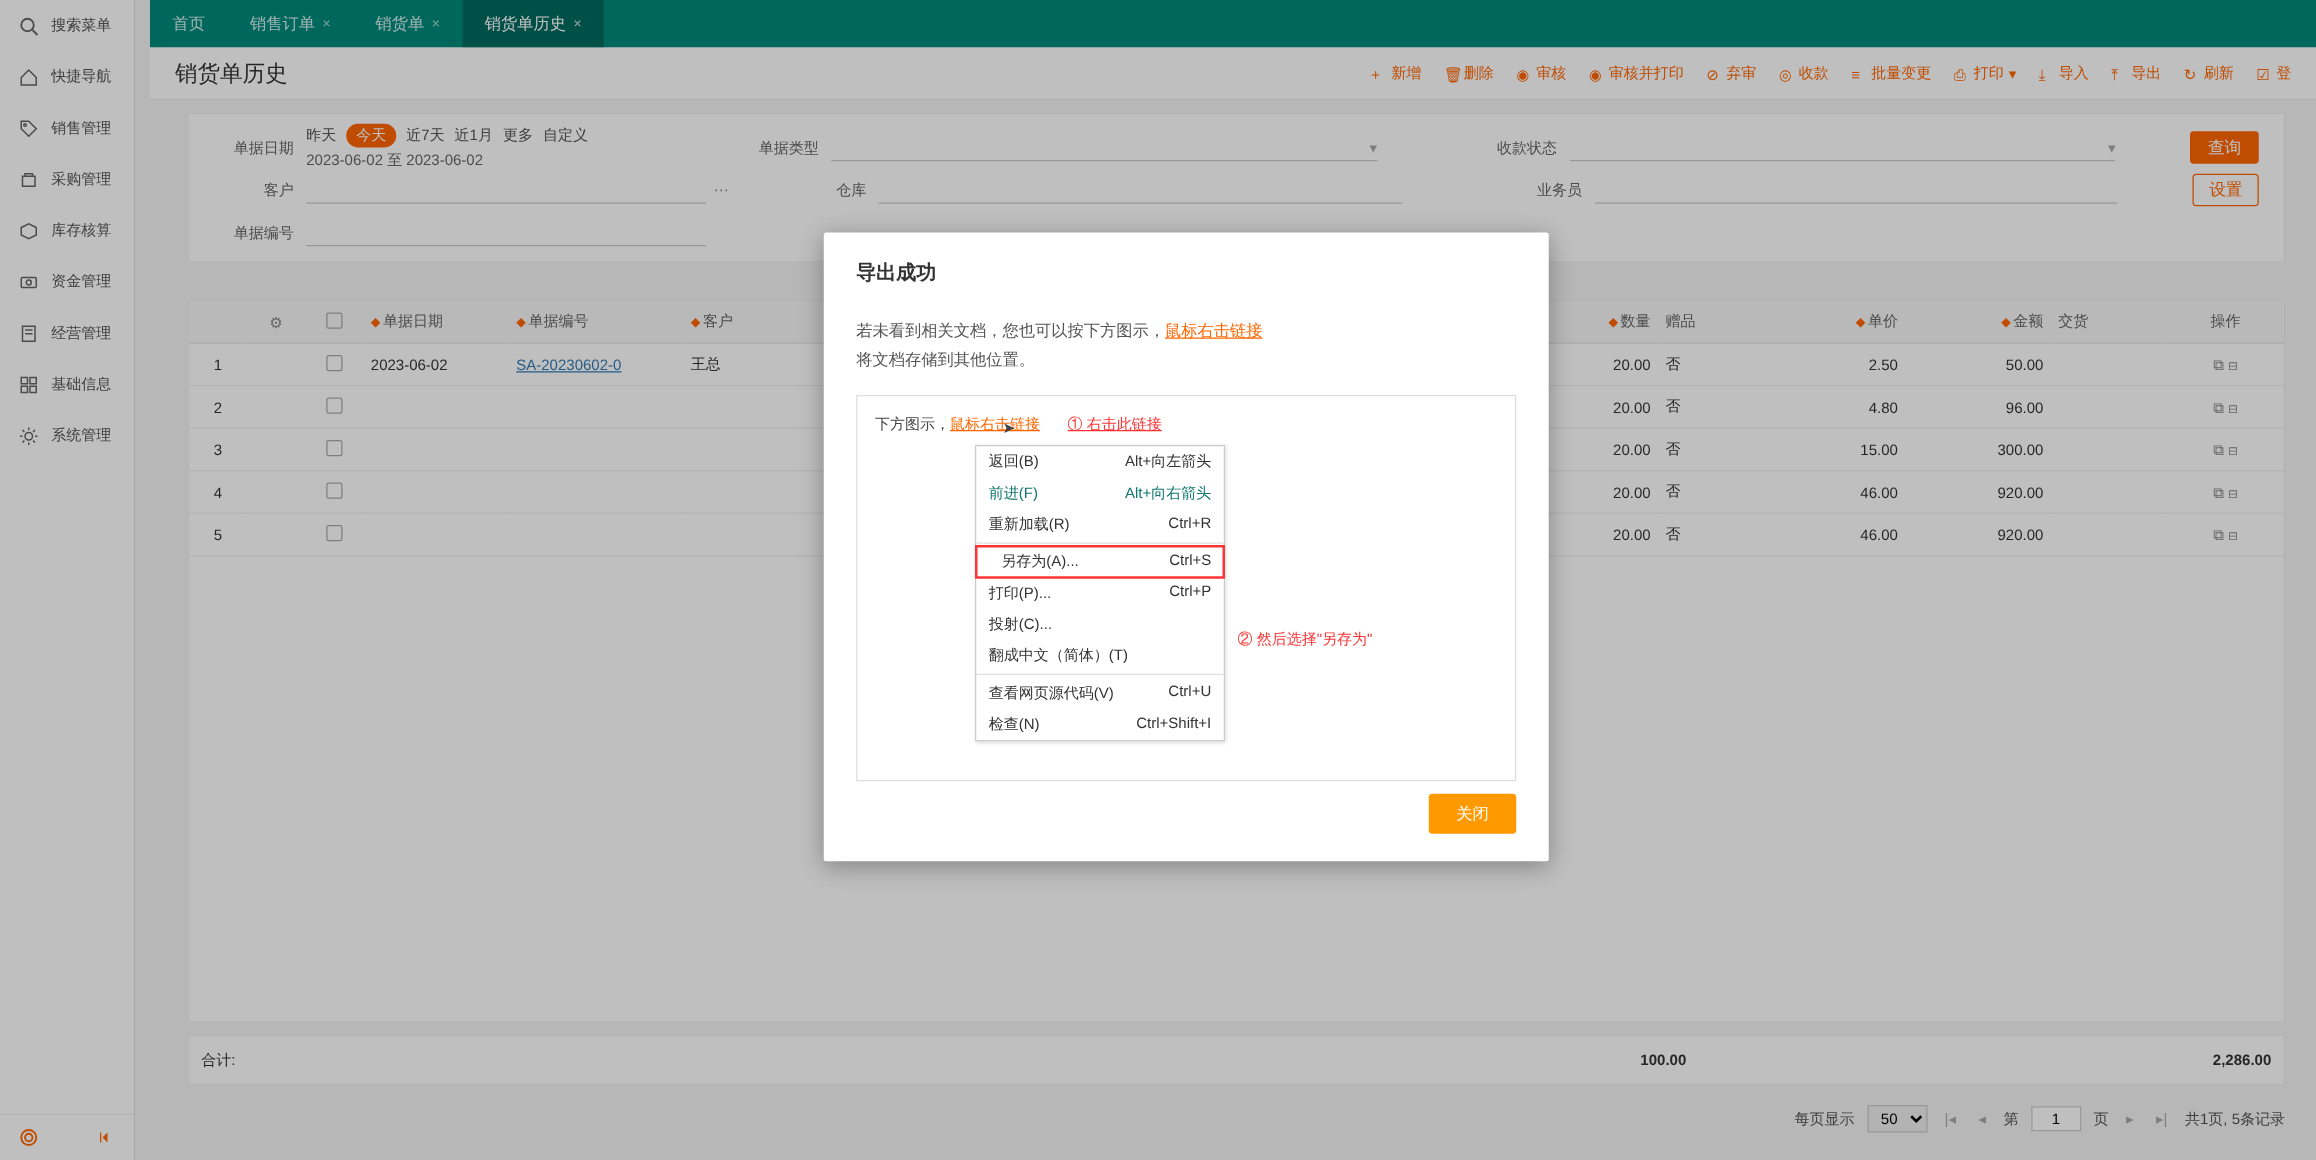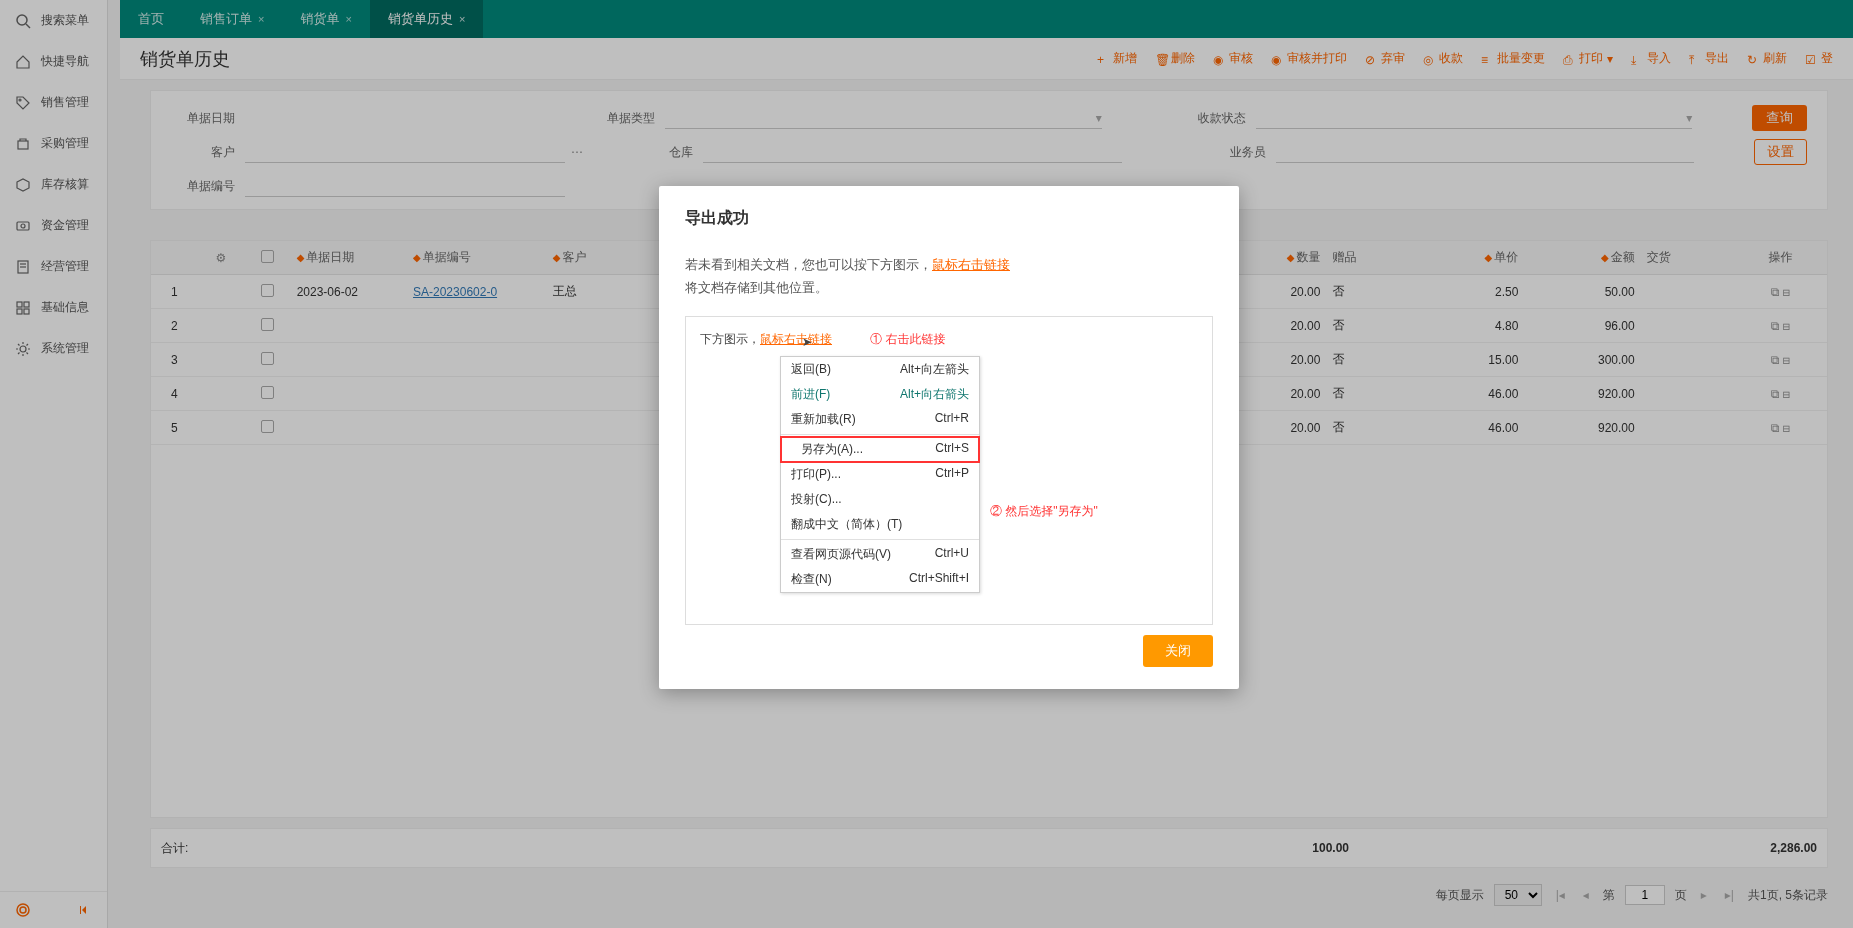--- a/index.html
+++ b/index.html
@@ -63,21 +63,21 @@
 
 .dim { position: absolute; inset: 0; background: rgba(0,0,0,.25); }
 
 
 .modal { position: absolute; left: 659px; top: 186px; width: 580px; background: #fff; border-radius: 2px; box-shadow: 0 4px 20px rgba(0,0,0,.3); padding: 22px 26px; }
 .modal h2 { font-size: 16px; font-weight: 600; margin-bottom: 24px; }
 .modal p { font-size: 13px; color: #555; line-height: 1.8; }
 .modal p .hl { color: #f60; text-decoration: underline; cursor: pointer; }
 .modal .imgbox { margin-top: 16px; border: 1px solid #ddd; padding: 14px; font-size: 12px; color: #444; }
 .modal .imgbox .toprow { display: flex; align-items: center; margin-bottom: 8px; }
-.modal .imgbox .ann { color: #f33; margin-left: 28px; }
+.modal .imgbox .ann { color: #f33; margin-left: 12px; text-decoration: underline; }
 .modal .menu { border: 1px solid #ccc; width: 200px; margin-left: 80px; background: #fff; box-shadow: 1px 1px 3px rgba(0,0,0,.15);}
 .modal .menu .mi { display: flex; justify-content: space-between; padding: 4px 10px; font-size: 12px; color: #333; }
 .modal .menu .mi.disabled { color: #0f766e; }
 .modal .menu .sep { border-top: 1px solid #e0e0e0; margin: 2px 0; }
 .modal .menu .mi.boxed { outline: 2px solid #f33; outline-offset: -1px; padding-left: 20px; }
 .modal .ann2 { color: #f33; position: relative; left: 290px; top: -90px; font-size: 12px; }
 .modal-footer { display: flex; justify-content: flex-end; margin-top: 10px; }
 .modal-footer button { background: #f90; color: #fff; border: none; padding: 7px 22px; border-radius: 3px; cursor: pointer; font-size: 13px; }
 
 
@@ -255,20 +255,31 @@
         <span class="ic">☑</span>
         <span>登</span>
       </span>
   </div>
 </div>
 
 <div class="filters">
   <div class="filter-row">
     <div class="filter-block" style="flex:0 0 380px">
       <span class="flabel">单据日期</span>
+      <div>
+        <div class="dateopts">
+          <span class="opt">昨天</span>
+          <span class="pill">今天</span>
+          <span class="opt">近7天</span>
+          <span class="opt">近1月</span>
+          <span class="opt">更多</span>
+          <span class="opt">自定义</span>
+        </div>
+        <div style="font-size:12px;color:#666;margin-top:2px">2023-06-02 至 2023-06-02</div>
+      </div>
     </div>
     <div class="filter-block" style="flex:1">
       <span class="flabel">单据类型</span>
       <div class="underinput" style="flex:1;display:flex;justify-content:flex-end;align-items:center">
           <span style="color:#aaa">▾</span>
         </div>
     </div>
     <div class="filter-block" style="flex:1;margin-left:40px">
       <span class="flabel">收款状态</span>
       <div class="underinput" style="flex:1;display:flex;justify-content:flex-end;align-items:center">

